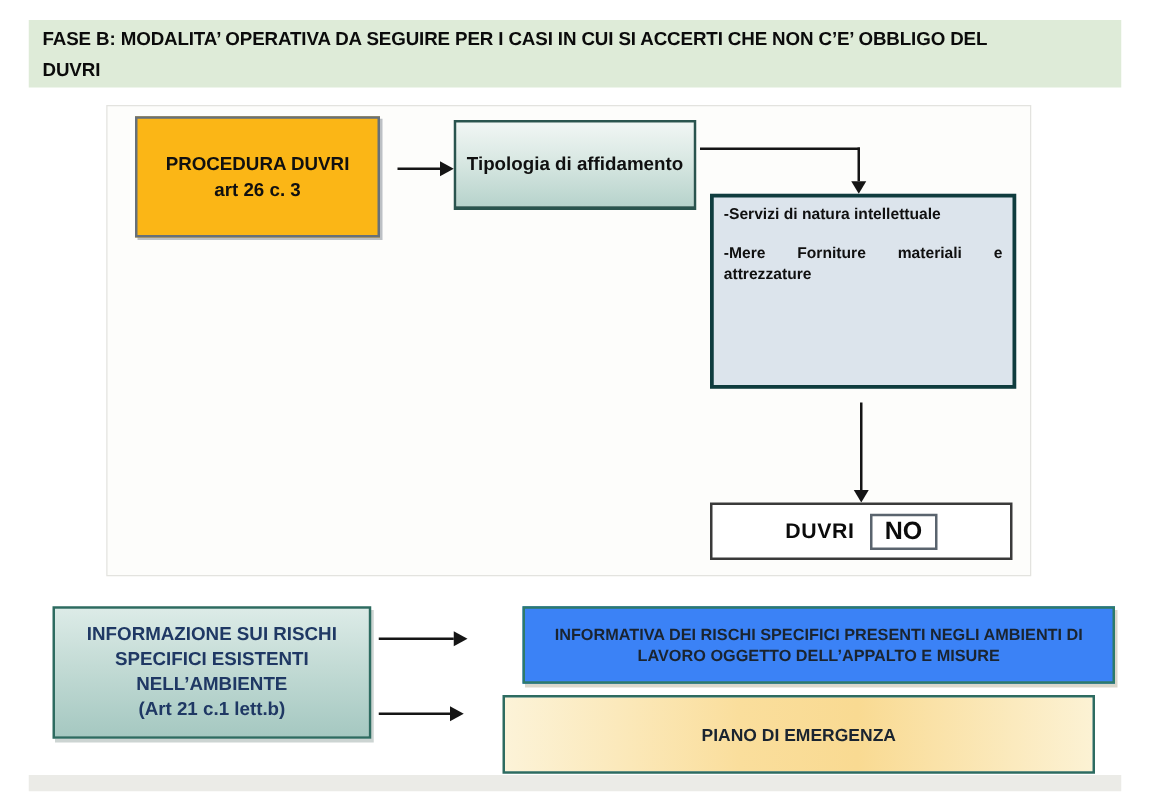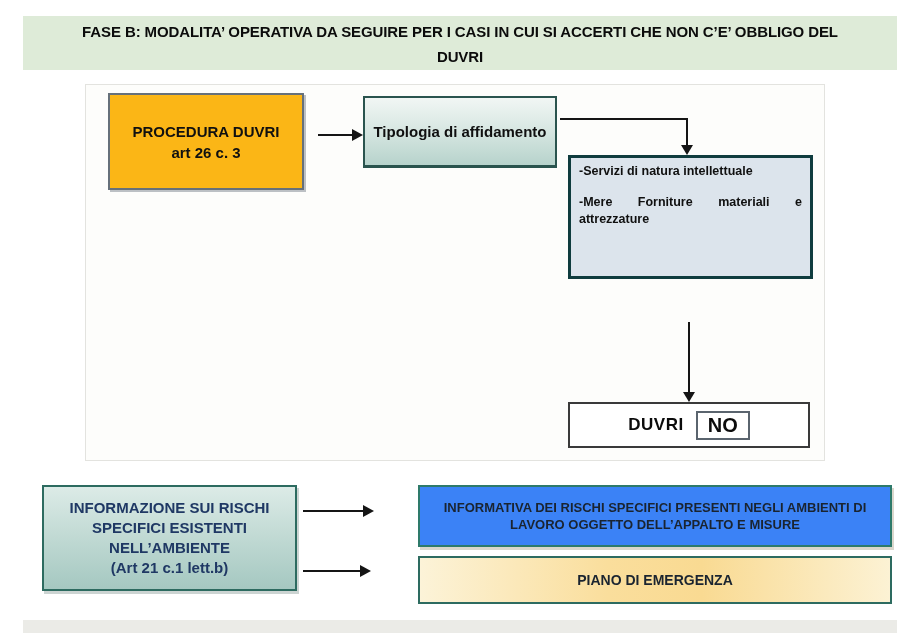--- a/index.html
+++ b/index.html
@@ -1,21 +1,21 @@
 <!DOCTYPE html>
 <html><head>
 <meta charset="utf-8">
 <style>
   html,body{margin:0;padding:0;background:#ffffff;}
   #page{
     position:relative;width:920px;height:638px;background:#ffffff;
     font-family:"Liberation Sans", sans-serif;overflow:hidden;
   }
   .abs{position:absolute;box-sizing:border-box;}
-  .pre{white-space:pre-line;text-align:center;}
+  .pre{white-space:pre-line;}
   .ctr{display:flex;align-items:center;justify-content:center;text-align:center;}
 
   
   .header-band{
     left:23px;top:16px;width:874px;height:54px;background:#DEEBD8;
     font-weight:bold;font-size:15px;line-height:25px;color:#0b0b0b;
     padding:3px 11px;letter-spacing:-0.1px;
   }
 
   
@@ -30,21 +30,21 @@
     box-shadow:2px 2px 0 rgba(108,118,128,.45);
     font-weight:bold;font-size:15px;line-height:21px;color:#101010;
   }
   .box-tipologia{
     left:363px;top:96px;width:194px;height:72px;
     background:linear-gradient(180deg,#F1F6F4 0%,#D9E8E3 45%,#B7D3CC 100%);
     border:2px solid #2A544E;border-bottom-width:3px;
     font-weight:bold;font-size:15px;color:#101010;text-align:center;
   }
   .box-criteria{
-    left:568px;top:155px;width:245px;height:124px;
+    left:568px;top:155px;width:245px;height:156px;
     background:#DCE4EC;border:3px solid #0F3C3E;
     padding:5px 8px;font-weight:bold;font-size:12.5px;line-height:17px;
     text-align:justify;color:#101010;
   }
   .box-criteria p{margin:0 0 14px 0;}
   .box-criteria p:last-child{margin-bottom:0;}
 
   .box-duvri{
     left:568px;top:402px;width:242px;height:46px;background:#ffffff;
     border:2px solid #3A3A3A;display:flex;align-items:center;justify-content:center;gap:12px;
@@ -63,21 +63,21 @@
     font-weight:bold;font-size:15px;line-height:20px;color:#1F3864;
   }
   .box-informativa{
     left:418px;top:485px;width:474px;height:62px;
     background:#3b82f6;border:2px solid #2E7A6A;
     box-shadow:2px 3px 0 rgba(150,140,110,.35);
     font-weight:bold;font-size:13px;line-height:17px;color:#1A2430;
     padding:0 10px;
   }
   .box-piano{
-    left:418px;top:556px;width:474px;height:48px;
+    left:402px;top:556px;width:474px;height:63px;
     background:linear-gradient(90deg,#FCF3D8 0%,#FADE9C 40%,#F9DA92 60%,#FCF2D4 100%);
     border:2px solid #2D6B60;
     font-weight:bold;font-size:14px;color:#1A2430;
   }
   .bottom-strip{left:23px;top:620px;width:874px;height:13px;background:#EBEBE7;}
 
   
   .arrow-right{height:2px;background:#151515;}
   .arrow-right.headed::after{
     content:'';position:absolute;right:-11px;top:-5px;width:0;height:0;

